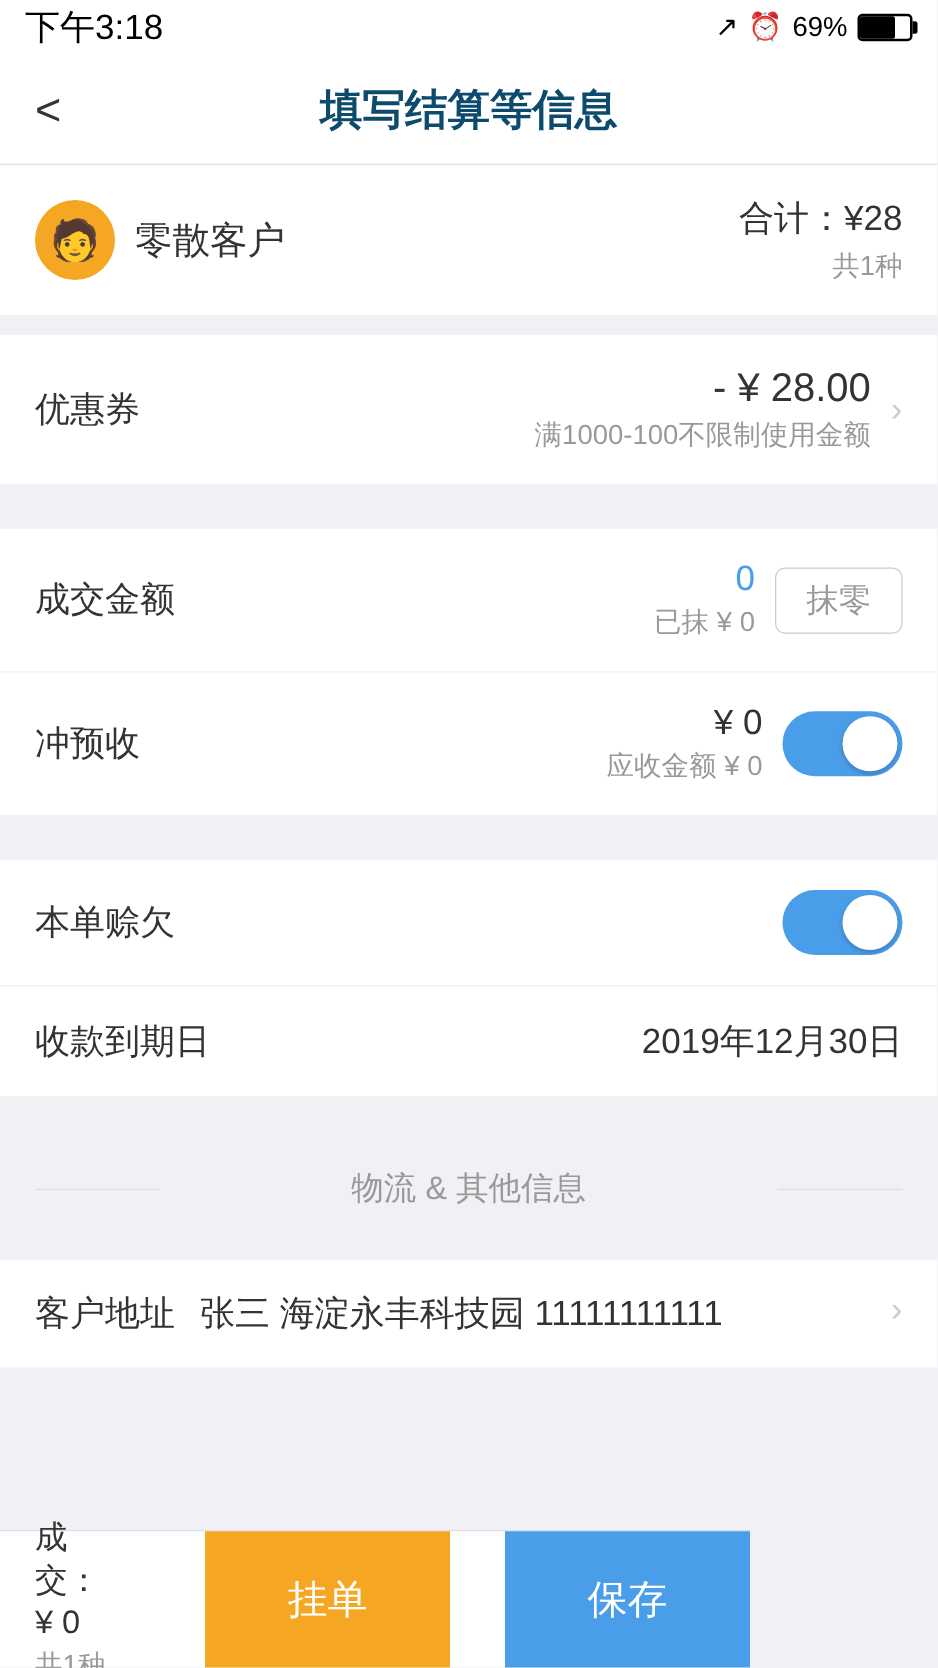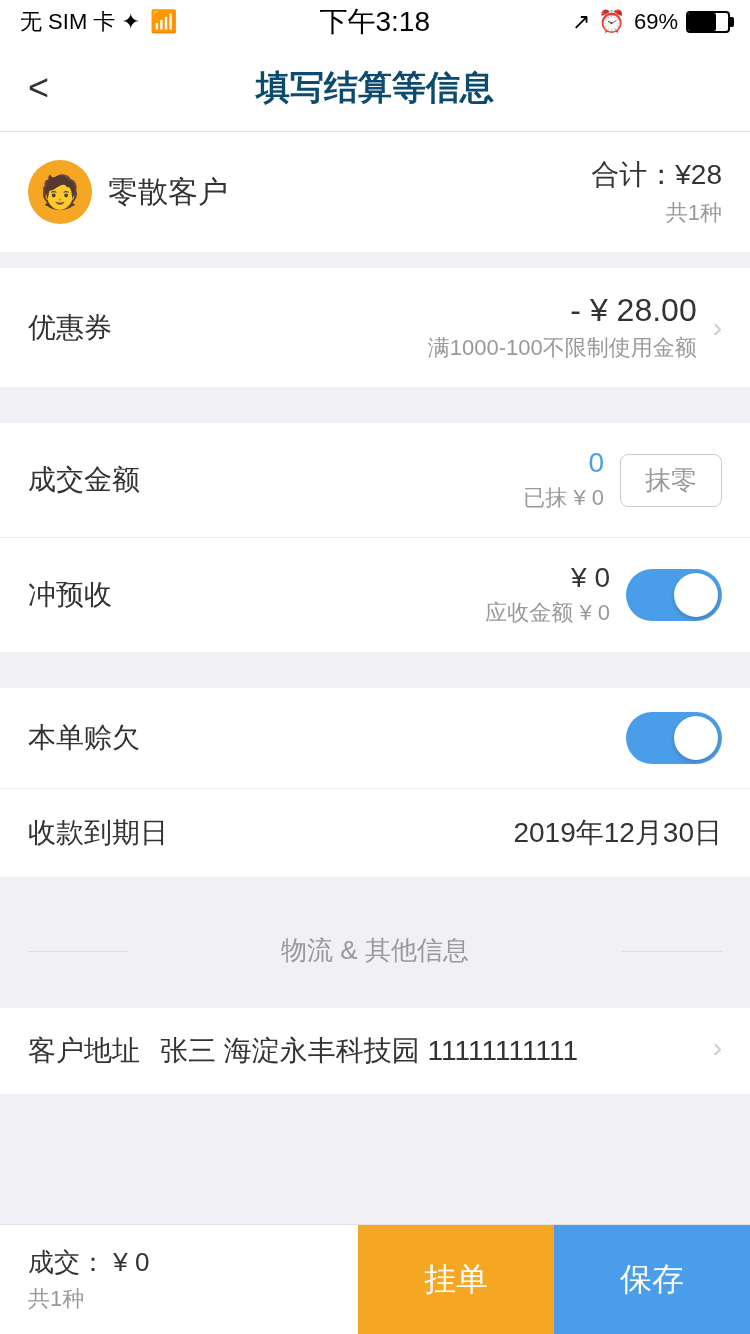--- a/index.html
+++ b/index.html
@@ -244,26 +244,27 @@
     .address-value {
       font-size: 28px;
       color: #333;
       flex: 1;
     }
 
     
     .bottom-bar {
       position: fixed;
       bottom: 0;
-      width: 750px;
+      width: 600px;
       height: 110px;
       background: #fff;
       display: flex;
       align-items: stretch;
       border-top: 1px solid #e0e0e0;
+      gap: 44px;
     }
     .bottom-info {
       flex: 1;
       display: flex;
       flex-direction: column;
       justify-content: center;
       padding: 0 28px;
     }
     .bottom-transaction {
       font-size: 26px;
@@ -293,24 +294,20 @@
     
     .wifi-icon {
       display: inline-block;
       font-size: 22px;
     }
   </style>
 </head>
 <body>
 
 <div class="status-bar">
-  <div class="status-left">
-    <span>无 SIM 卡 ✦</span>
-    <span class="wifi-icon">📶</span>
-  </div>
   <div class="status-center">下午3:18</div>
   <div class="status-right">
     <span>↗</span>
     <span>⏰</span>
     <span>69%</span>
     <span class="battery-icon">
       <div class="battery-fill"></div>
     </span>
   </div>
 </div>

